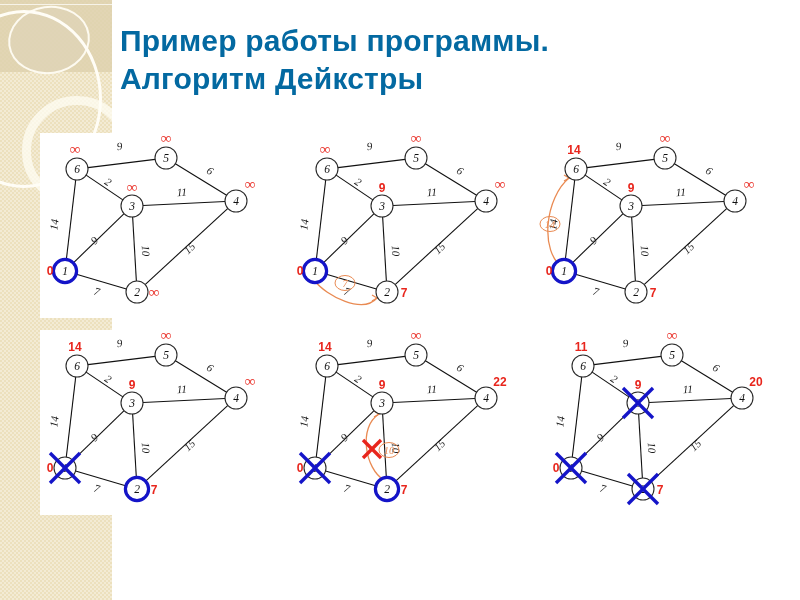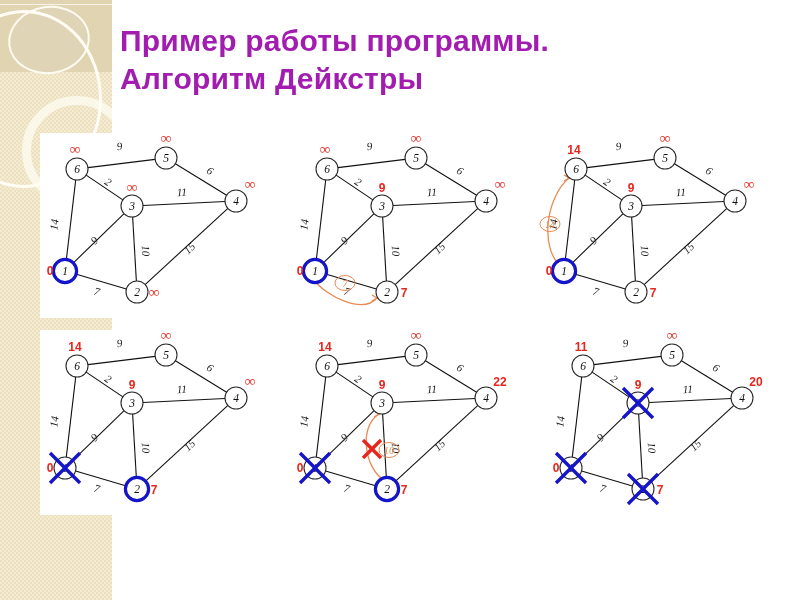--- a/index.html
+++ b/index.html
@@ -43,21 +43,21 @@
     border:9px solid rgba(255,253,245,.72);border-radius:50%;
   }
   #deco-hairline{
     position:absolute;left:0;top:4px;width:112px;height:1px;
     background:rgba(255,255,255,.7);
   }
 
   
   #title{
     position:absolute;left:120px;top:22px;width:660px;
-    color:#a21caf;
+    color:#0369a1;
     font-size:30px;line-height:38px;font-weight:bold;
     letter-spacing:.2px;
     white-space:pre-line;
   }
 
   
   .panel{
     position:absolute;
     background:#ffffff;
   }

